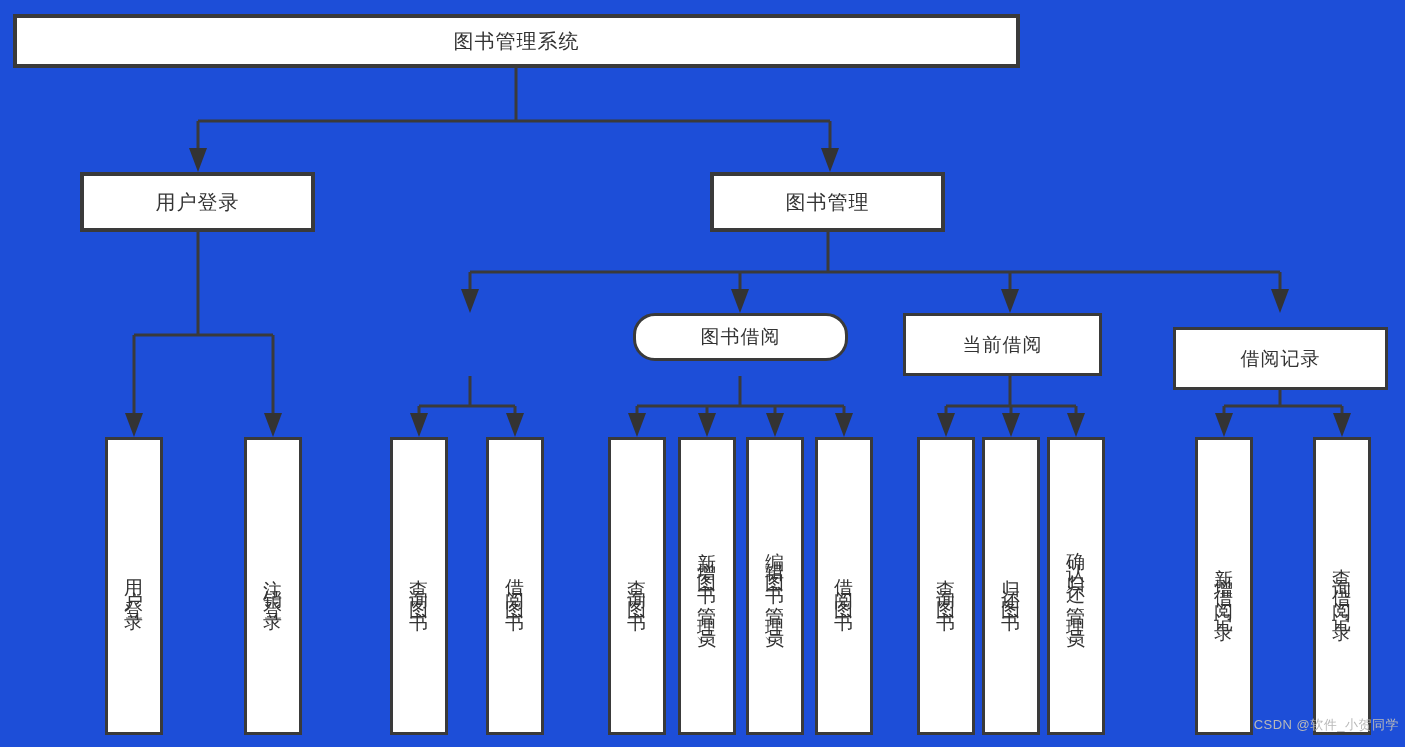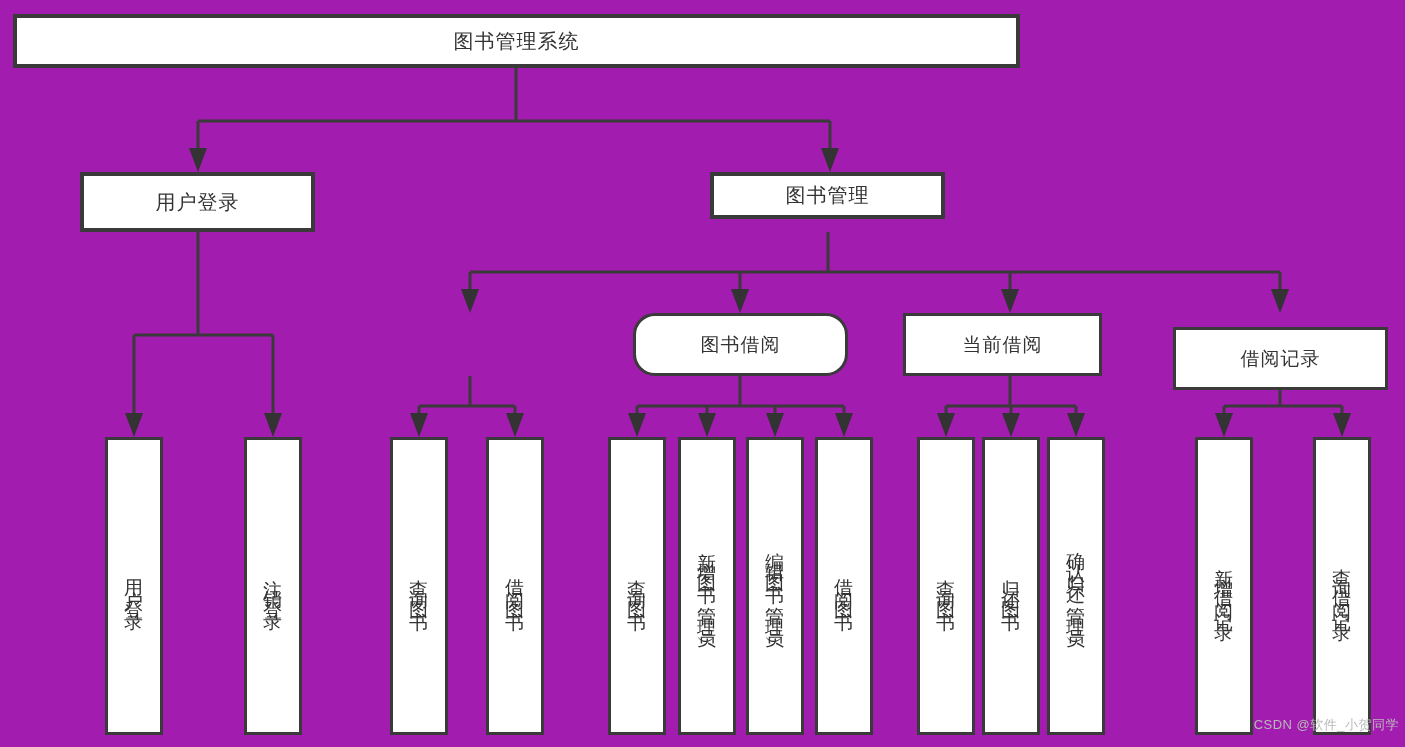--- a/index.html
+++ b/index.html
@@ -1,20 +1,20 @@
 <!DOCTYPE html>
 <html><head>
 <meta charset="utf-8">
 <style>
   html, body { margin: 0; padding: 0; background: #ffffff; }
   .canvas {
     position: relative;
     width: 1405px;
     height: 747px;
-    background: #a21caf;
+    background: #1d4ed8;
     font-family: "Liberation Sans", "DejaVu Sans", sans-serif;
     overflow: hidden;
   }
   .connectors {
     position: absolute;
     left: 0; top: 0;
     width: 1405px; height: 747px;
     pointer-events: none;
   }
   .box {
@@ -136,25 +136,25 @@
     </g>
   </svg>
 
   <div class="box" style="left:13px; top:14px; width:1007px; height:54px;">
     <span class="lbl">图书管理系统</span>
   </div>
 
   <div class="box" style="left:80px; top:172px; width:235px; height:60px;">
     <span class="lbl">用户登录</span>
   </div>
-  <div class="box" style="left:710px; top:172px; width:235px; height:47px;">
+  <div class="box" style="left:710px; top:172px; width:235px; height:60px;">
     <span class="lbl">图书管理</span>
   </div>
 
-  <div class="box l3" style="left:633px; top:313px; width:215px; height:63px;border-radius:22px;">
+  <div class="box l3" style="left:633px; top:313px; width:215px; height:48px;border-radius:22px;">
     <span class="lbl">图书借阅</span>
   </div>
   <div class="box l3" style="left:903px; top:313px; width:199px; height:63px;">
     <span class="lbl">当前借阅</span>
   </div>
   <div class="box l3" style="left:1173px; top:327px; width:215px; height:63px;">
     <span class="lbl">借阅记录</span>
   </div>
 
   <div class="leaf" style="left:105px; top:437px;">

